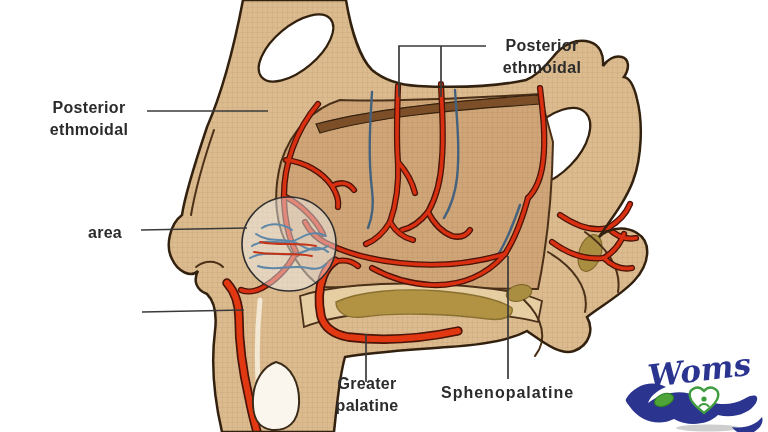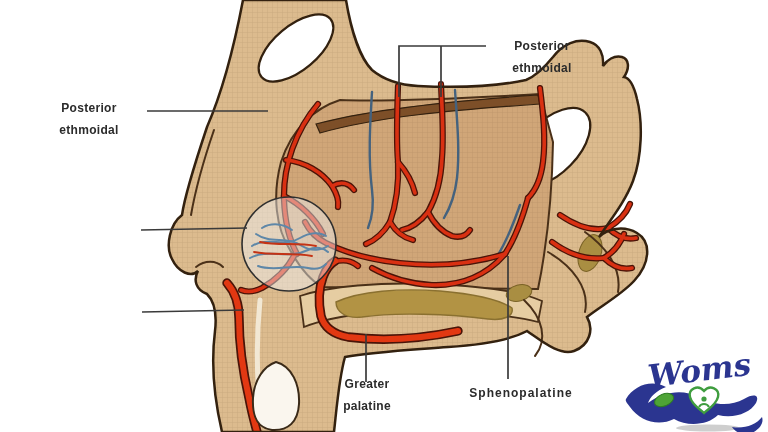--- a/index.html
+++ b/index.html
@@ -1,19 +1,19 @@
 <!DOCTYPE html>
 <html><head>
 <meta charset="utf-8">
 <style>
   html,body{margin:0;padding:0;background:#ffffff;}
   .stage{position:relative;width:768px;height:432px;background:#ffffff;overflow:hidden;
          font-family:"Liberation Sans",sans-serif;}
   .anatomy{position:absolute;left:0;top:0;}
-  .label{position:absolute;font-weight:600;font-size:12px;line-height:22px;
+  .label{position:absolute;font-weight:600;font-size:16px;line-height:22px;
          color:#2b2b2b;text-align:center;letter-spacing:.3px;}
   .label .ln{display:block;}
   
   .art-dark{fill:none;stroke:#4a1408;stroke-width:6.2;stroke-linecap:round;stroke-linejoin:round}
   .art-red {fill:none;stroke:#d93012;stroke-width:3.6;stroke-linecap:round;stroke-linejoin:round}
   .art-darkT{fill:none;stroke:#4a1408;stroke-width:9.4;stroke-linecap:round;stroke-linejoin:round}
   .art-redT {fill:none;stroke:#e23812;stroke-width:6.0;stroke-linecap:round;stroke-linejoin:round}
   .vein{fill:none;stroke:#44627e;stroke-width:2.4;stroke-linecap:round}
   .vein-lt{fill:none;stroke:#5e87a8;stroke-width:2;stroke-linecap:round}
   .redtwig{fill:none;stroke:#c43315;stroke-width:1.8;stroke-linecap:round}
@@ -208,31 +208,32 @@
     <span class="ln">Posterior</span>
     <span class="ln">ethmoidal</span>
   </div>
 
   <div class="label" style="left:487px;top:35px;width:110px;">
     <span class="ln">Posterior</span>
     <span class="ln">ethmoidal</span>
   </div>
 
   <div class="label" style="left:55px;top:221px;width:100px;line-height:23px;">
+    <span class="ln">area</span>
   </div>
 
   <div class="label" style="left:38px;top:299px;width:105px;line-height:23px;">
   </div>
 
   <div class="label" style="left:322px;top:373px;width:90px;">
     <span class="ln">Greater</span>
     <span class="ln">palatine</span>
   </div>
 
-  <div class="label" style="left:441px;top:382px;width:160px;text-align:center;letter-spacing:1px;">
+  <div class="label" style="left:441px;top:382px;width:160px;text-align:left;letter-spacing:1px;">
     <span class="ln">Sphenopalatine</span>
   </div>
 
   <div class="logo">
     <svg width="156" height="89" viewBox="0 0 156 89">
       <ellipse cx="96" cy="85" rx="32" ry="3.5" fill="#b9b9b9" opacity="0.7"></ellipse>
       <g fill="#2b3590">
         <path d="M 14,56 C 22,42 40,36 54,44 C 44,48 38,54 36,60
                  C 52,48 72,46 86,54 C 100,62 118,64 132,56
                  C 142,50 148,52 144,60 C 138,70 122,76 106,72

